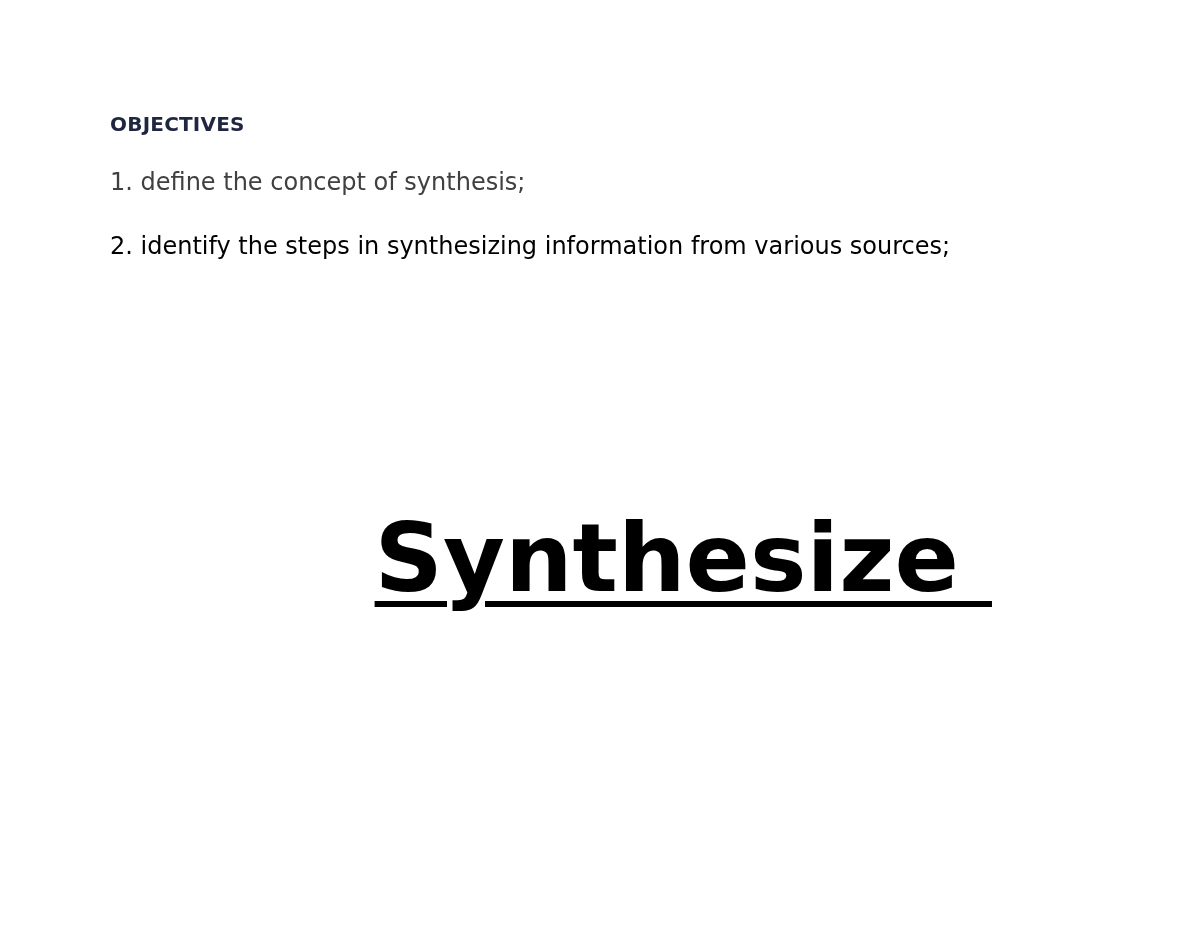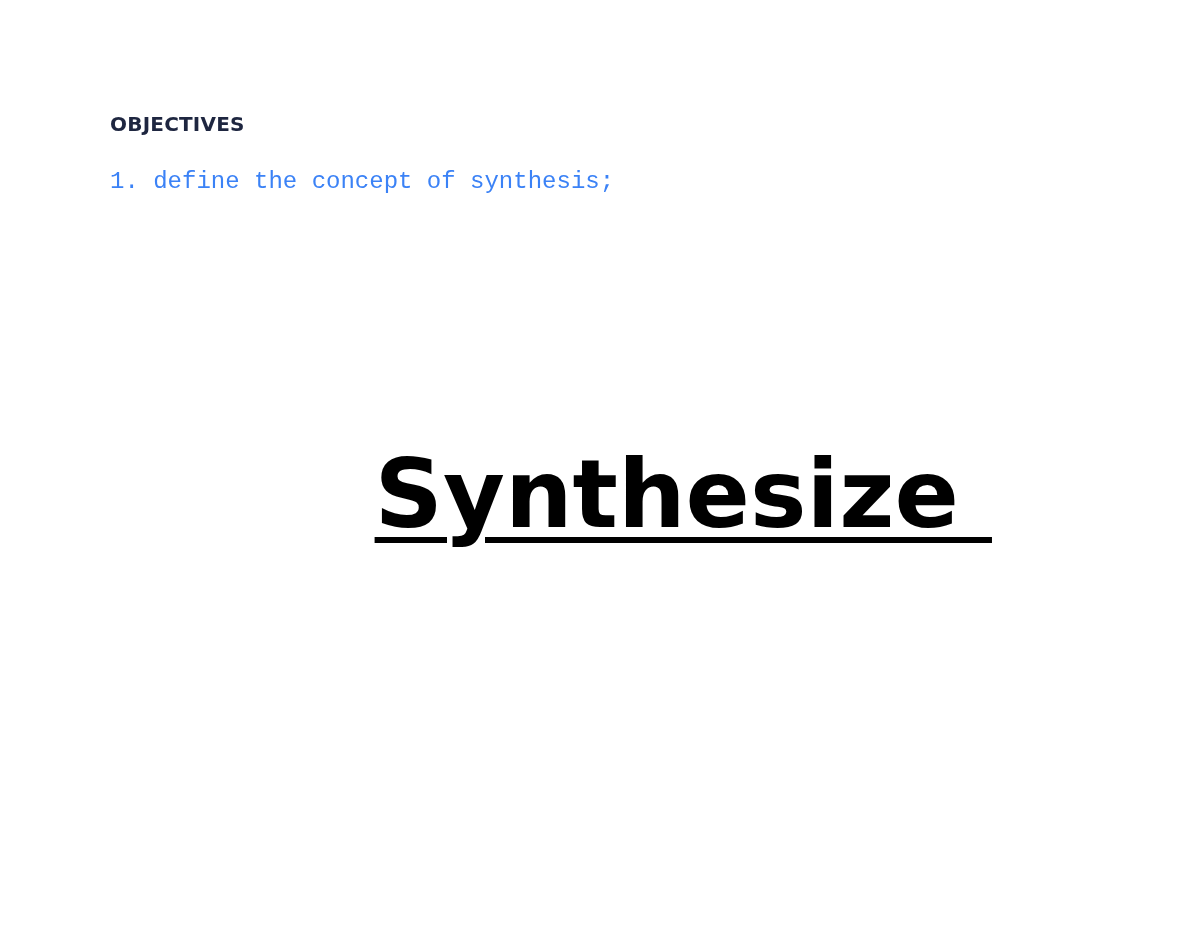--- a/index.html
+++ b/index.html
@@ -43,22 +43,21 @@
   .objective-line {
     font-size: 24px;
     line-height: 36px;
     color: #000000;
     margin: 28px 0 0 0;
     font-family: "DejaVu Sans", sans-serif;
     font-weight: normal;
   }
 
   .objective-line.navy {
-    color: #3b82f6;
-    font-family: Liberation Mono, monospace;
+    color: #404040;
   }
 
   .big-block {
     margin-top: 54px;
   }
 
   .big-heading {
     font-size: 95px;
     line-height: 160px;
     font-weight: bold;
@@ -79,20 +78,21 @@
 </head>
 <body>
 
 <div class="slide">
   <div class="content">
 
     <div class="objectives-heading">OBJECTIVES</div>
 
     <div class="objective-line navy">1. define the concept of synthesis;</div>
 
+    <div class="objective-line">2. identify the steps in synthesizing information from various sources;</div>
 
 
     <div class="big-block">
       <div class="big-heading">
         <span class="u">Synthesize </span>
       </div>
       <div class="big-heading">
         
       </div>
     </div>

